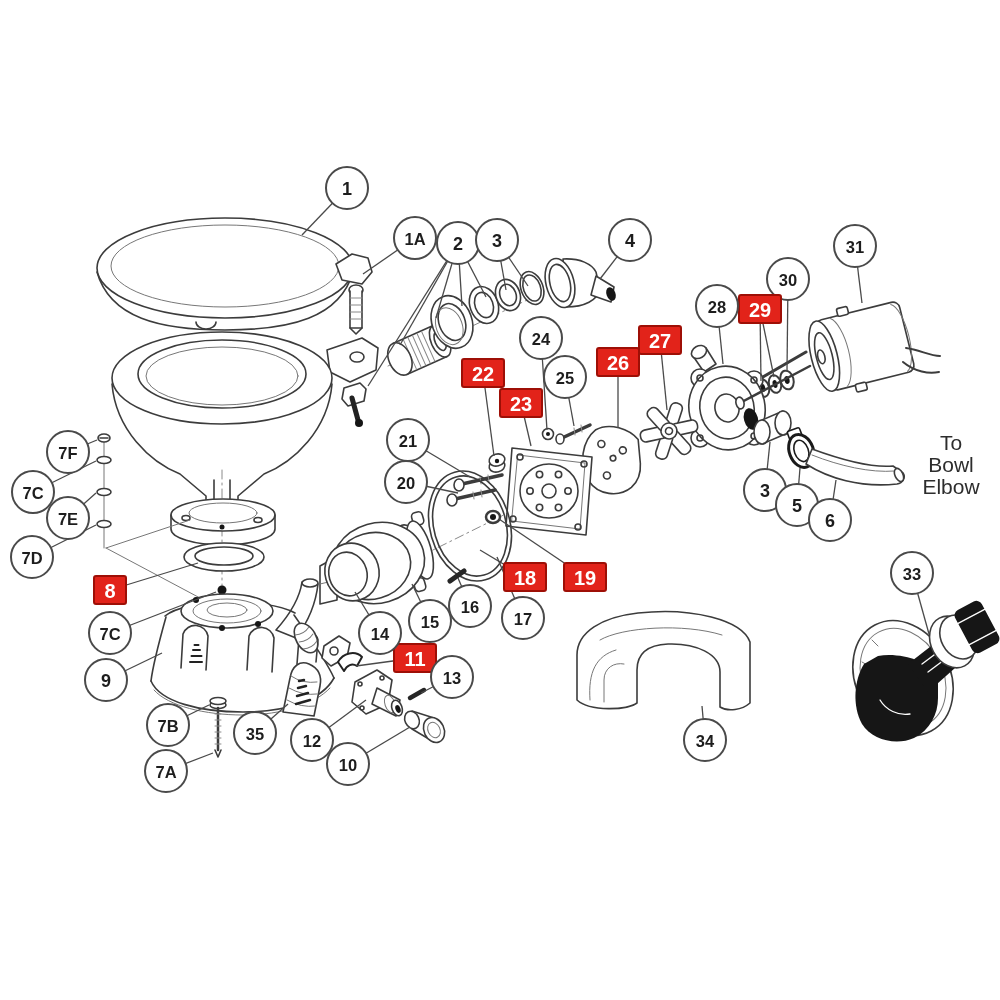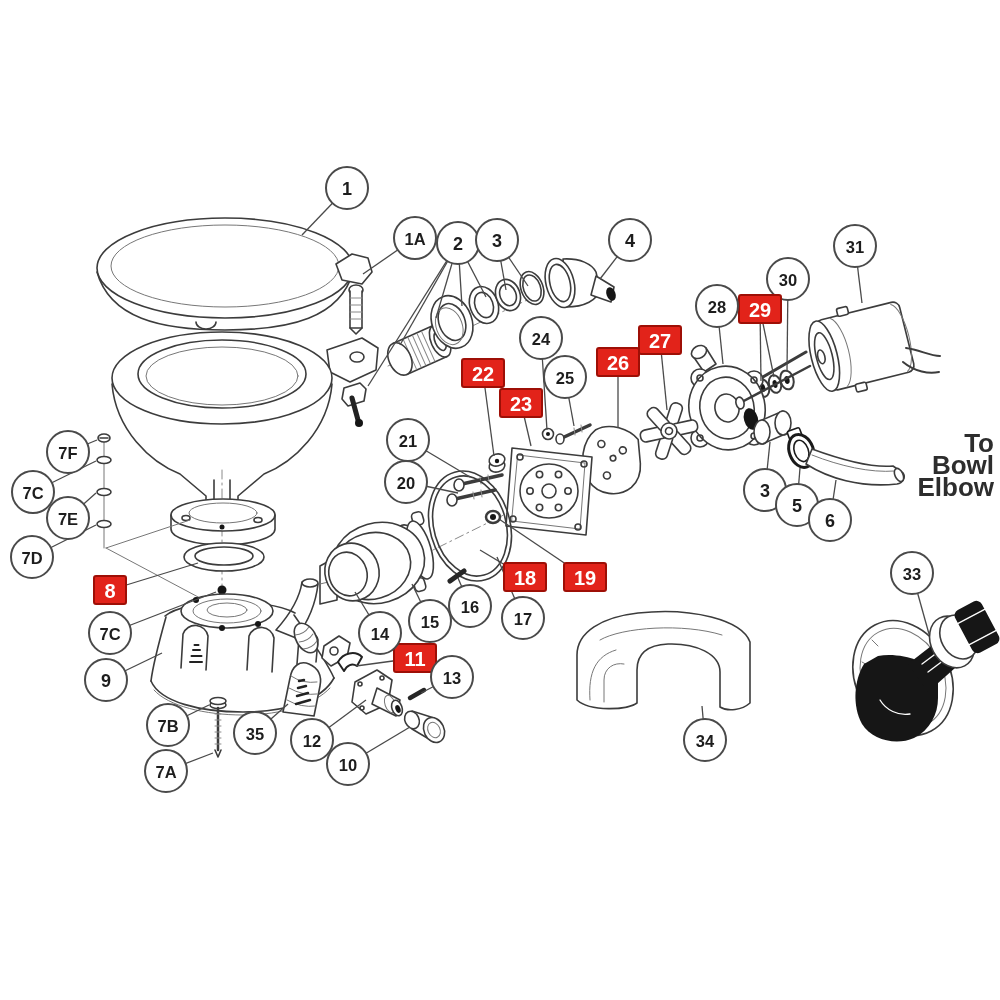--- a/index.html
+++ b/index.html
@@ -11,22 +11,22 @@
       stroke:#3c3c3c;stroke-width:1.6;fill:none;stroke-linejoin:round;stroke-linecap:round;}
   #artwork .f{fill:#ffffff;}
   #artwork .dk{fill:#161616;stroke:none;}
   #artwork .thin{stroke-width:1;stroke:#777;}
   #artwork .thr{stroke-width:1;stroke:#8a8a8a;}
   #artwork .dash{stroke:#8a8a8a;stroke-width:1;stroke-dasharray:9 4 2 4;}
   #artwork .dkline{stroke:#262626;stroke-width:5;stroke-linecap:round;}
   #artwork .wht{stroke:#ffffff;stroke-width:1.3;}
   #leaders line{stroke:#4a4a4a;stroke-width:1.3;}
   #callouts text{font-family:"Liberation Sans",sans-serif;font-weight:bold;}
-  .to-bowl-elbow{position:absolute;left:908px;top:432px;width:86px;text-align:right;
-      font-weight:bold;font-size:26px;line-height:22px;color:#2d2d2d;white-space:pre-line;}
+  .to-bowl-elbow{position:absolute;left:908px;top:432px;width:86px;text-align:center;
+      font-weight:normal;font-size:21px;line-height:22px;color:#2d2d2d;white-space:pre-line;}
 </style>
 </head>
 <body>
 
 <div class="stage">
 <svg width="1000" height="1000" viewBox="0 0 1000 1000">
 
   <g id="artwork">
 
     <g>

